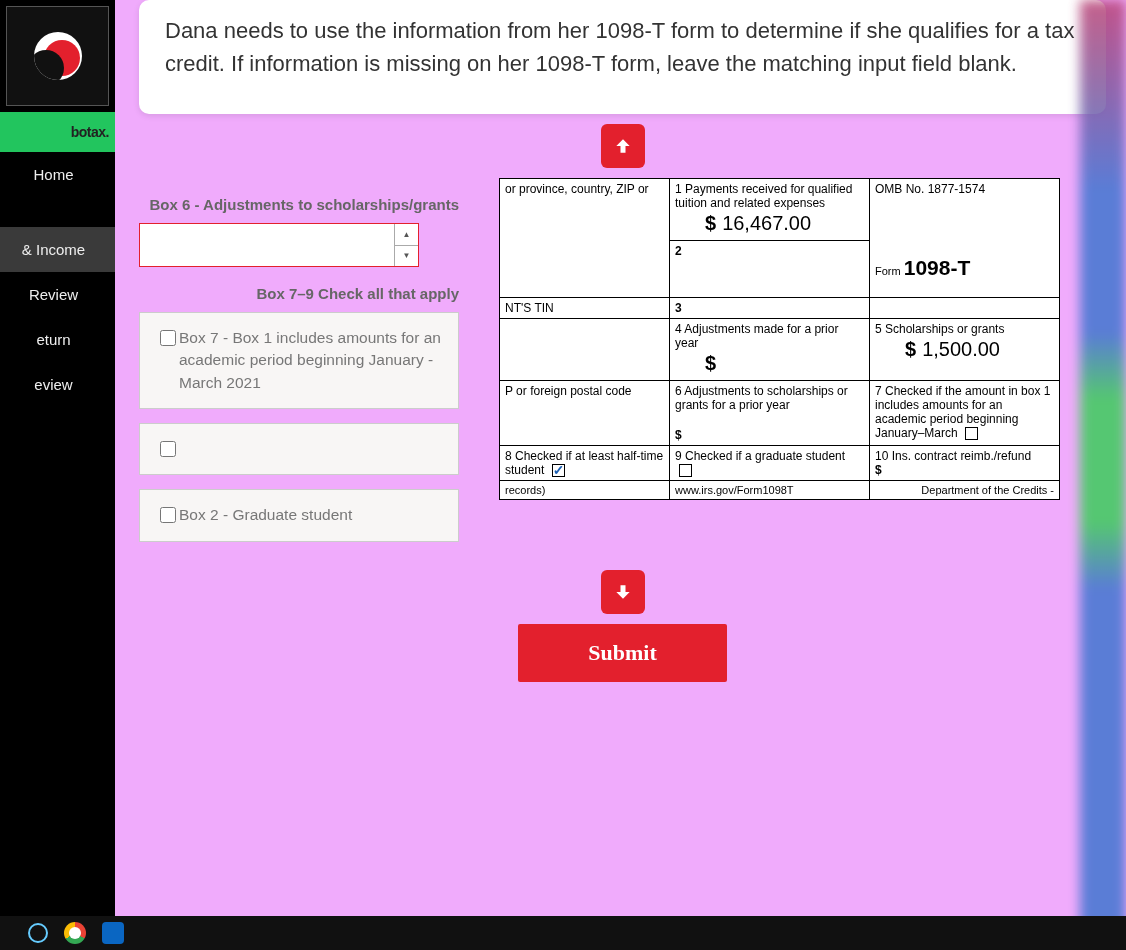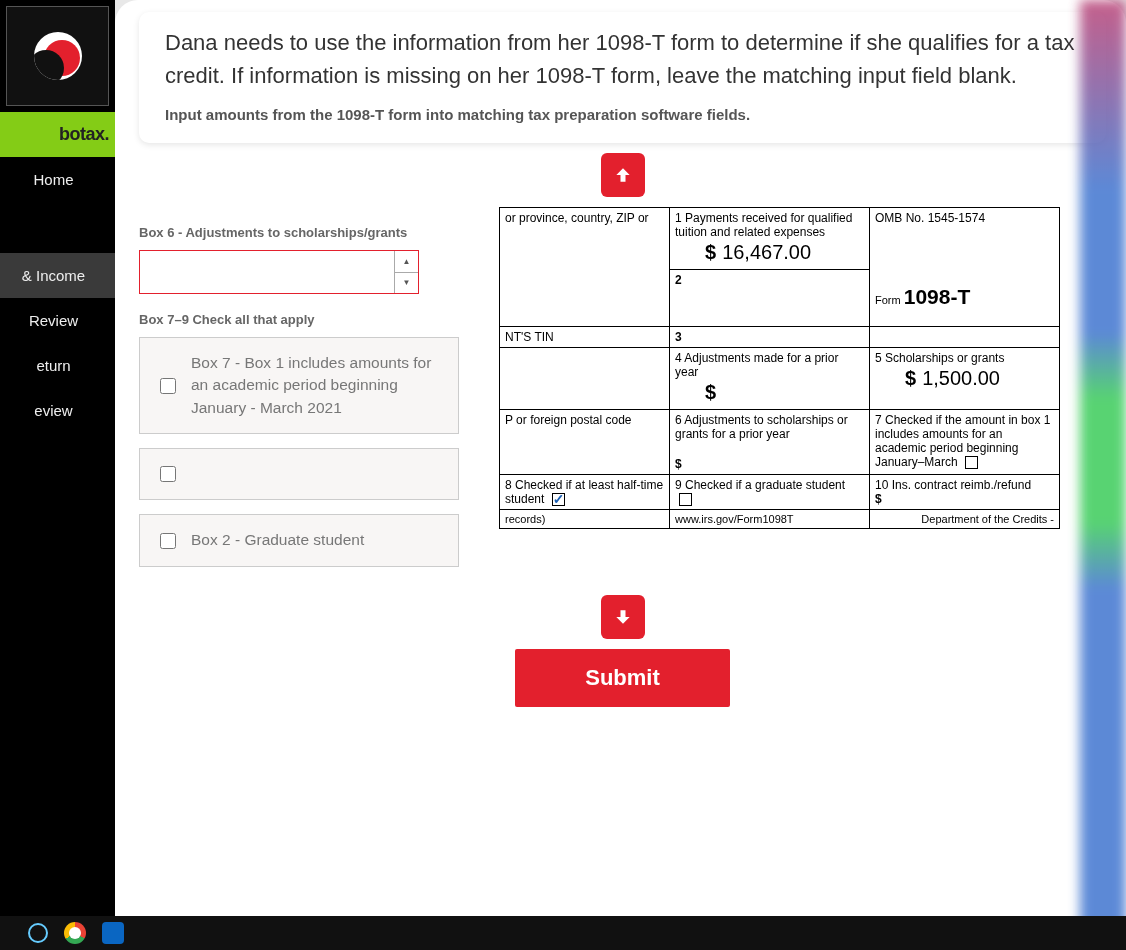--- a/index.html
+++ b/index.html
@@ -5,60 +5,60 @@
   * { box-sizing: border-box; }
   html, body { margin: 0; padding: 0; font-family: Arial, Helvetica, sans-serif; background: #e8e8e8; }
   .app { display: flex; width: 1126px; height: 950px; overflow: hidden; position: relative; }
 
   
   .sidebar { width: 115px; background: #000; color: #fff; display: flex; flex-direction: column; font-size: 15px; }
   .logo-box { background: #111; height: 100px; display:flex; align-items:center; justify-content:center; margin: 6px; border:1px solid #555;}
   .logo-swoosh { width:48px; height:48px; border-radius:50%; background:#fff; position:relative; overflow:hidden;}
   .logo-swoosh::after{content:"";position:absolute;left:10px;top:8px;width:36px;height:36px;border-radius:50%;background:#e3202d;}
   .logo-swoosh::before{content:"";position:absolute;left:-6px;top:18px;width:36px;height:36px;border-radius:50%;background:#111;z-index:2;}
-  .brand { background:#84cc16; color:#222; font-weight:bold; font-size:18px; padding:12px 6px 12px 0; text-align:right; letter-spacing:-0.5px;}
+  .brand { background:#22c55e; color:#222; font-weight:bold; font-size:14px; padding:12px 6px 12px 0; text-align:right; letter-spacing:-0.5px;}
   .nav-item { padding: 14px 8px 14px 0; text-align:center; color:#eee; border-bottom:0;}
-  .nav-item.active { background:#3a3a3a;margin-top:21px; }
+  .nav-item.active { background:#3a3a3a; }
   .nav-spacer{height:30px;}
 
   
-  .main { flex:1; background:#ffffff; padding: 12px 20px 0 24px; overflow: hidden; position: relative; border-radius: 23px; }
+  .main { flex:1; background:#f0abfc; padding: 0 20px 0 24px; overflow: hidden; position: relative; }
   .card { background:#fff; border-radius:10px; padding: 14px 26px 20px 26px; box-shadow: 0 2px 6px rgba(0,0,0,.1); margin-bottom: 8px; }
   .desc { font-size:22px; line-height:1.5; color:#333; margin-bottom:14px;}
   .instr { font-size:15px; font-weight:bold; color:#555; }
 
   .arrow-btn { width:44px; height:44px; background:#e3202d; border-radius:6px; display:flex;align-items:center;justify-content:center; margin: 10px auto; cursor:pointer;}
   .arrow-btn svg { fill:#fff; }
 
   .content-row { display:flex; gap: 40px; align-items:flex-start; }
   .left-col { width: 320px; }
 
-  .field-label { font-size:13px; font-weight:bold; color:#666; margin: 18px 0 10px;}
+  .field-label { font-size:15px; font-weight:bold; color:#666; margin: 18px 0 10px; text-align: right;}
   .spin-wrap { display:flex; align-items:stretch; border:1px solid #e3202d; background:#fff; height:44px; width:280px;}
   .spin-input { flex:1; border:none; padding:0 10px; font-size:16px; outline:none;}
   .spin-btns { width:24px; display:flex; flex-direction:column; border-left:1px solid #aaa;}
   .spin-btns div { flex:1; display:flex;align-items:center;justify-content:center; font-size:8px; color:#555; cursor:pointer;}
   .spin-btns div:first-child{border-bottom:1px solid #aaa;}
 
-  .chk-box { border:1px solid #ccc; padding: 14px 16px; margin-bottom: 14px; background:#f8f6f5; display:flex; gap:12px; align-items:center; font-size:15.5px; color:#777; line-height:1.45; cursor:pointer;}
+  .chk-box { border:1px solid #ccc; padding: 14px 16px; margin-bottom: 14px; background:#f8f6f5; display:flex; align-items:flex-start; font-size:15.5px; color:#777; line-height:1.45; cursor:pointer;}
   .chk-box input { width:16px;height:16px; margin-top:3px; flex-shrink:0;}
 
   
   .form1098 { border:1.5px solid #000; background:#fff; font-size:12px; width: 560px; border-collapse:collapse; table-layout:fixed;}
   .form1098 td { border:1.5px solid #000; padding:3px 5px; vertical-align:top; }
   .form1098 .num { font-weight:bold; }
   .form1098 .amt { font-size:20px; padding:2px 0 2px 30px;}
   .form1098 .ds { font-weight:bold; padding-right:6px;}
   .formname { font-size:11px;}
   .formname b{font-size:21px;}
   .chksq{display:inline-block;width:13px;height:13px;border:1.5px solid #000;vertical-align:middle;margin-left:4px;background:#fff;position:relative;}
   .chksq.checked::after{content:"✓";position:absolute;left:0;top:-3px;color:#1b5fb3;font-weight:bold;font-size:14px;}
   .footer-row td{font-size:11px;}
 
-  .submit-btn { background:#e3202d; color:#fff; font-size:22px; font-weight:bold; border:none; padding:16px 70px; border-radius:2px; cursor:pointer; margin: 4px auto 0; display:block;}
+  .submit-btn { background:#e3202d; color:#fff; font-size:22px; font-weight:bold; border:none; padding:16px 70px; border-radius:2px; cursor:pointer; margin: 4px auto 0; display:block;font-family:Liberation Serif, serif;}
 
   .bottom-area { text-align:center; padding-top:4px;}
 
   
   .taskbar { position:absolute; left:0; bottom:0; height:34px; width:1126px; background:#111; display:flex; align-items:center; gap:16px; padding-left:28px;}
   .taskbar .ic{width:22px;height:22px;border-radius:4px;}
   .taskbar .edge{width:20px;height:20px;border:2px solid #6cf;border-radius:50%;}
   .taskbar .chrome{background: conic-gradient(#ea4335 0 33%, #34a853 33% 66%, #fbbc05 66% 100%); border-radius:50%; position:relative;}
   .taskbar .chrome::after{content:"";position:absolute;inset:5px;background:#fff;border-radius:50%;}
   .taskbar .mail{background:#0a66c2;border-radius:4px;}
@@ -78,21 +78,20 @@
     <div class="nav-spacer"></div>
     <div class="nav-item active">&amp; Income</div>
     <div class="nav-item">Review</div>
     <div class="nav-item">eturn</div>
     <div class="nav-item">eview</div>
   </div>
 
   <div class="main">
     <div class="card">
       <div class="desc">Dana needs to use the information from her 1098-T form to determine if she qualifies for a tax credit. If information is missing on her 1098-T form, leave the matching input field blank.</div>
-      <div class="instr">Input amounts from the 1098-T form into matching tax preparation software fields.</div>
     </div>
 
     <div class="arrow-btn">
       <svg width="20" height="20" viewBox="0 0 24 24">
           <path d="M12 4l-8 8h5v8h6v-8h5z"></path>
         </svg>
     </div>
 
     <div class="content-row">
       <div class="left-col">
@@ -127,21 +126,21 @@
             <col style="width:190px">
           </colgroup>
         <tbody>
             <tr>
           <td rowspan="2">or province, country, ZIP or</td>
           <td>
             <span>1 Payments received for qualified tuition and related expenses</span>
             <div class="amt"><span class="ds">$</span><span>16,467.00</span></div>
           </td>
           <td rowspan="2">
-            <div>OMB No. 1545-1574</div>
+            <div>OMB No. 1877-1574</div>
             <div style="height:60px"></div>
             <div class="formname"><span>Form </span><b>1098-T</b></div>
           </td>
         </tr>
         <tr>
           <td><span class="num">2</span><div style="height:36px"></div></td>
         </tr>
         <tr>
           <td>NT'S TIN</td>
           <td><span class="num">3</span></td>

